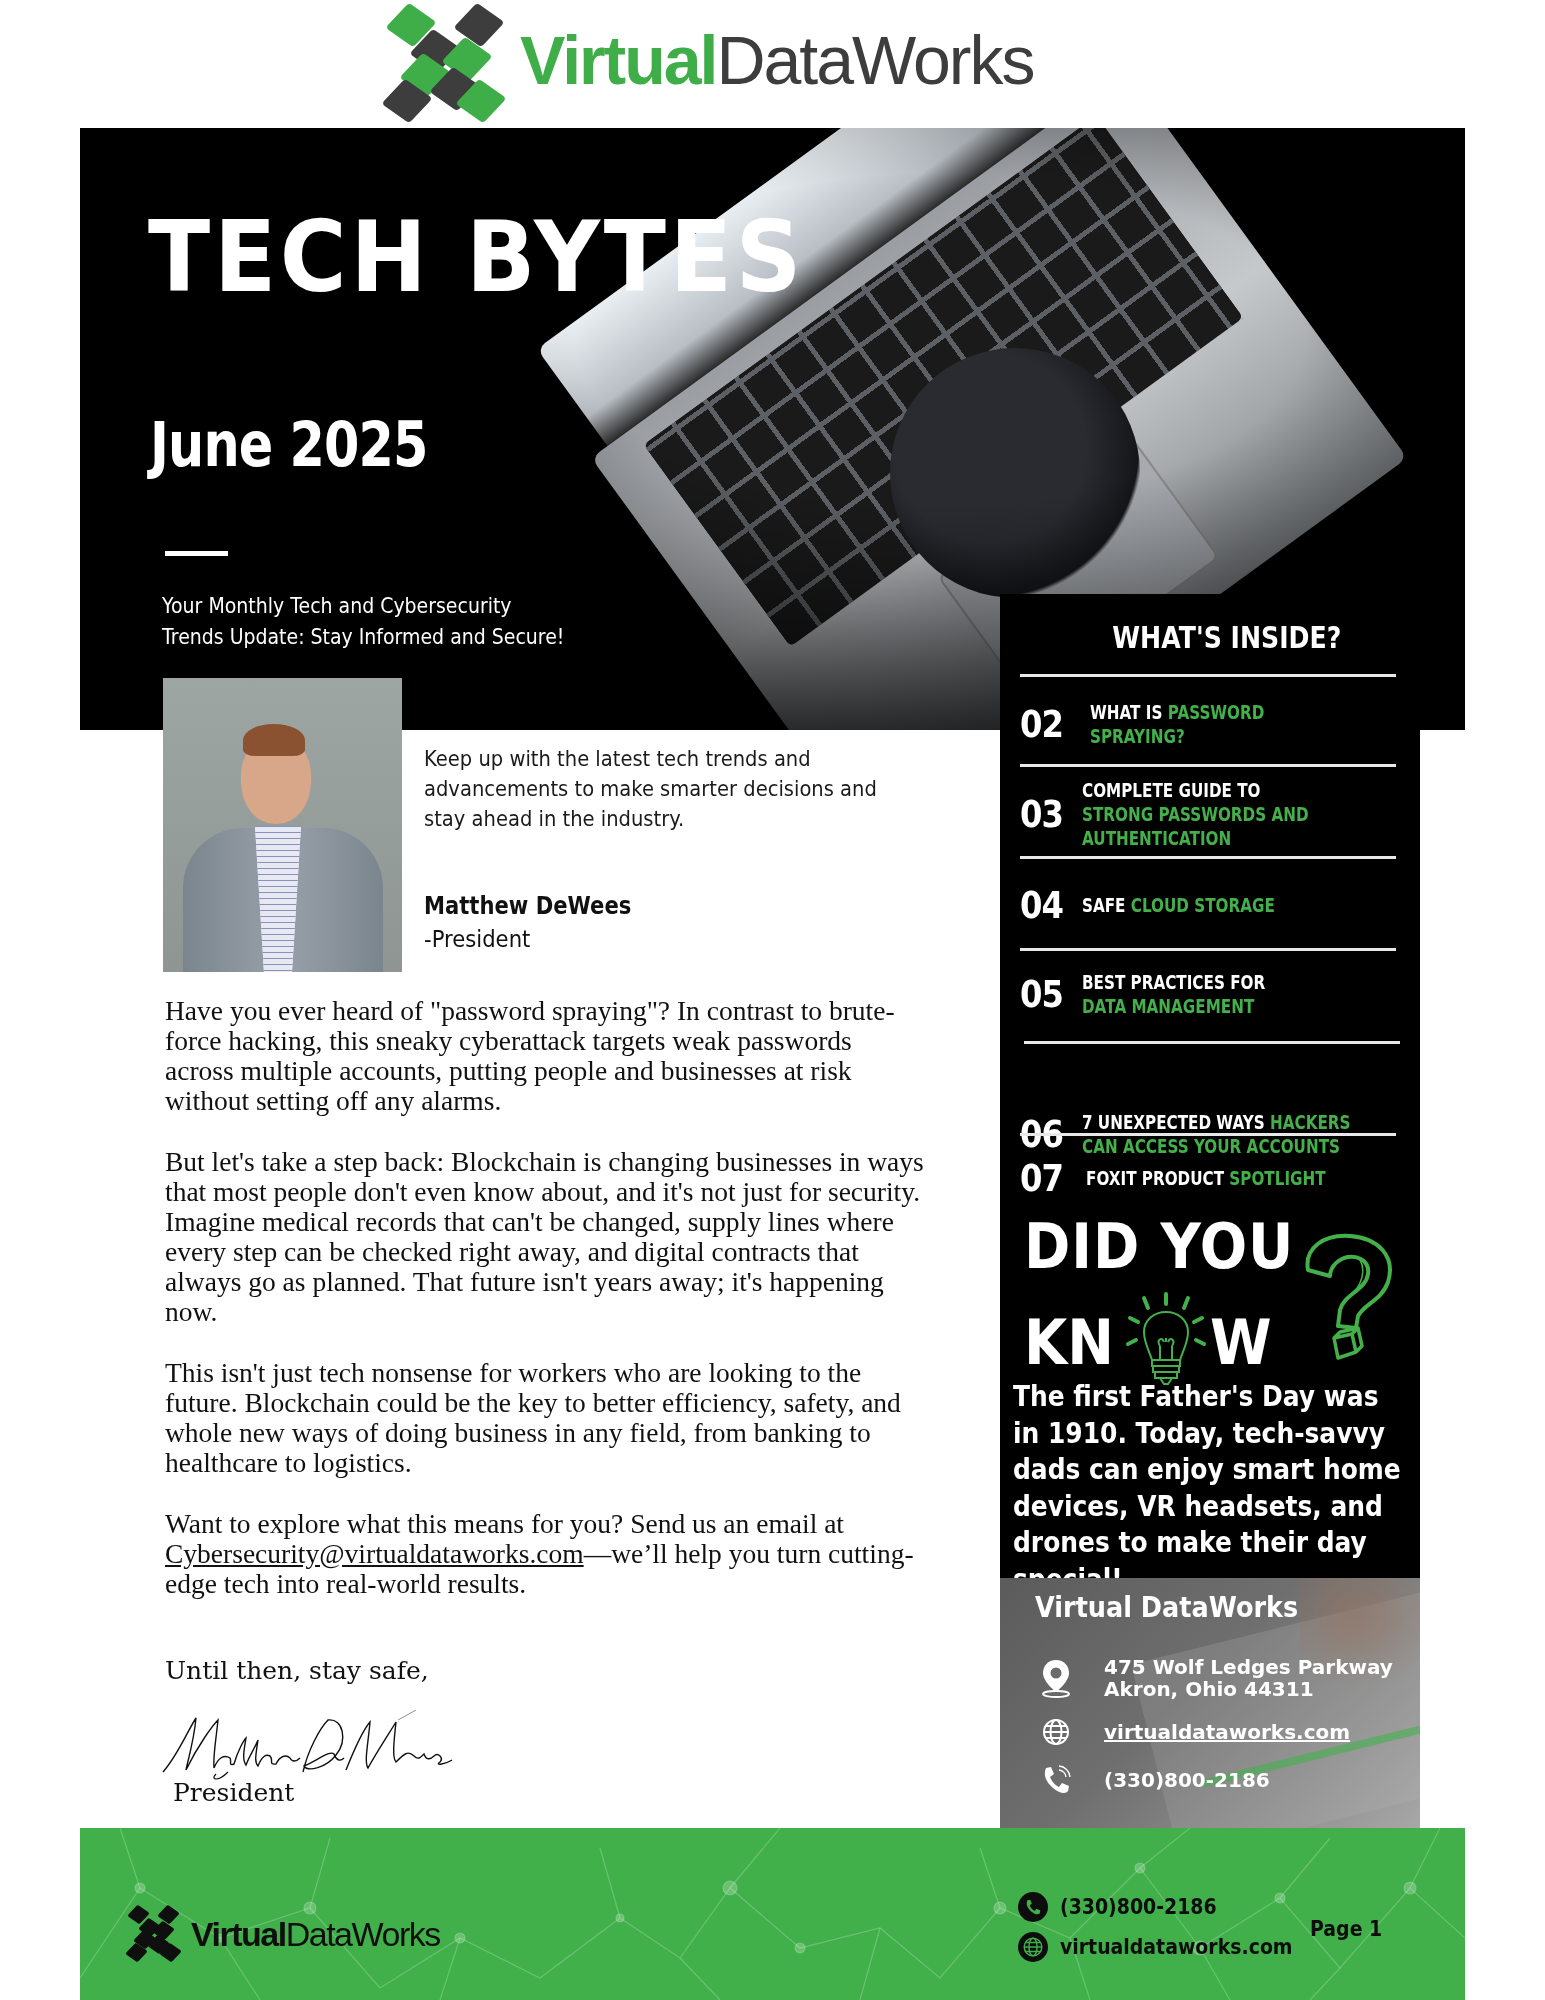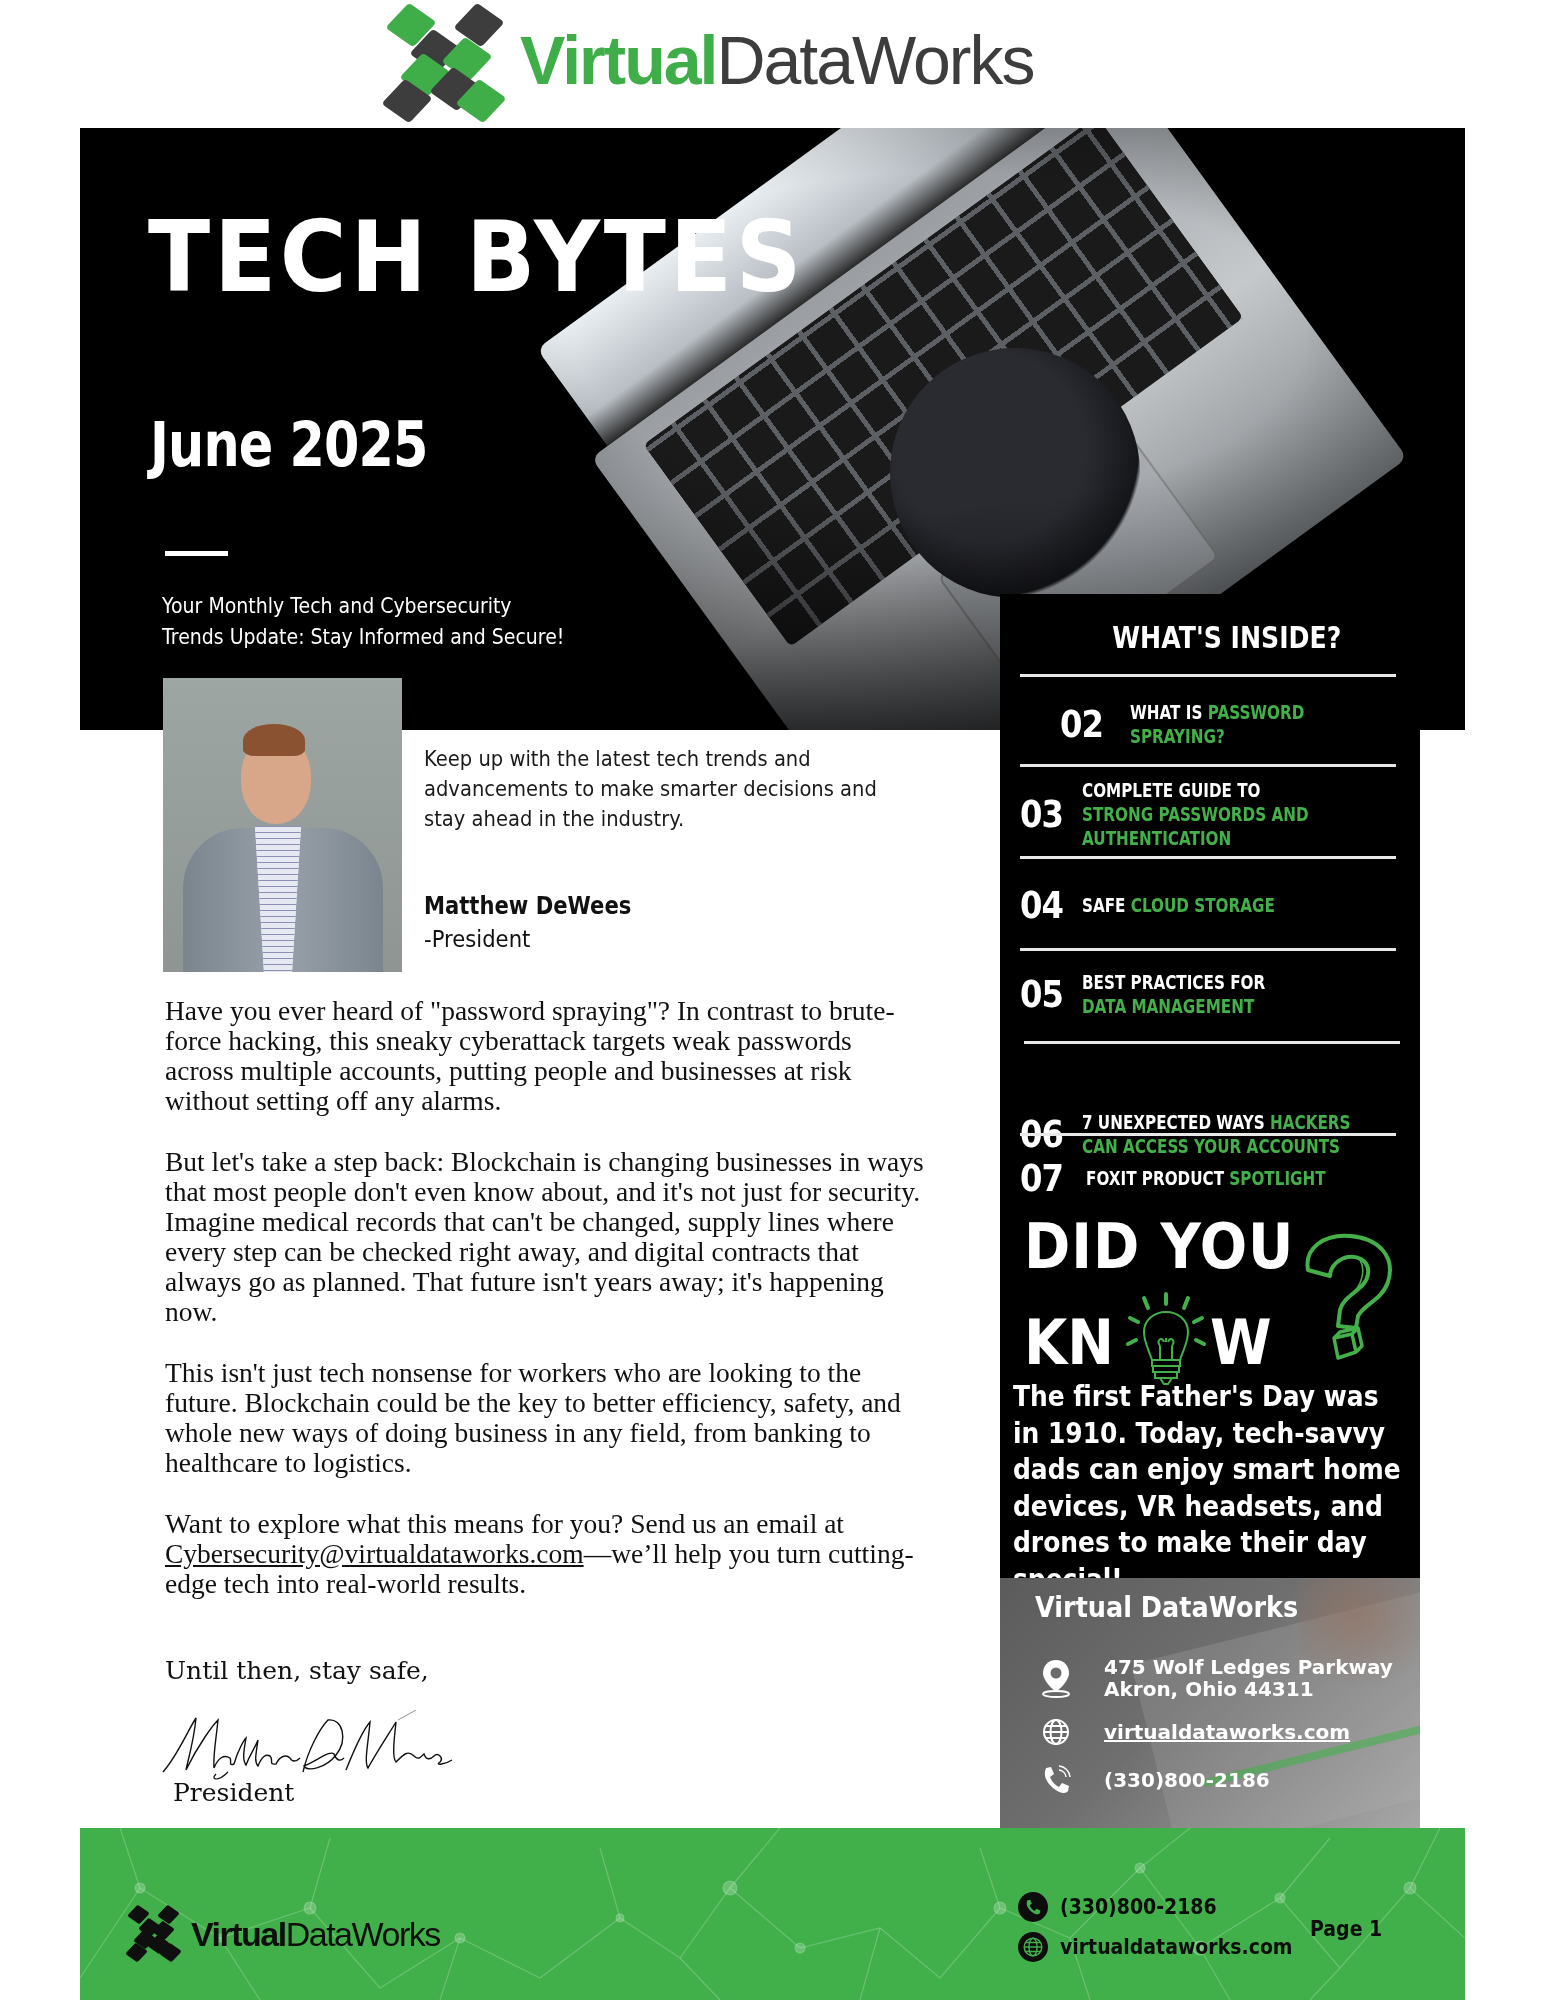--- a/index.html
+++ b/index.html
@@ -157,21 +157,21 @@
   <path d="M188 60 C196 40 205 20 212 12 C210 35 206 52 210 58 C220 40 232 22 238 12 C236 30 234 48 238 52 C246 44 250 40 256 46 C260 50 262 48 266 44 C268 50 272 50 276 46 C280 42 286 48 282 52 C276 56 288 54 294 50" fill="none" stroke="#111" stroke-width="1.4"></path>
   <path d="M240 10 L258 0" fill="none" stroke="#777" stroke-width="0.8"></path>
 </svg>
 <div id="sign-title" class="abs">President</div>
 
 <div id="sidebar-top-ext" class="abs"></div>
 <div id="sidebar" class="abs"></div>
 <div id="inside-title" class="abs">WHAT'S INSIDE?</div>
 
 <div class="toc-rule" style="top:674px;width:376px;"></div>
-<div class="toc-item" style="top:694px;height:60px;justify-content:center;">
+<div class="toc-item" style="top:694px;height:60px;">
   <div class="toc-num">02</div>
   <div class="toc-label" style="margin-left:8px;width:240px;"><span class="w">WHAT IS </span><span class="g">PASSWORD SPRAYING?</span></div>
 </div>
 <div class="toc-rule" style="top:764px;"></div>
 <div class="toc-item" style="top:772px;height:84px;">
   <div class="toc-num">03</div>
   <div class="toc-label" style="width:300px;"><span class="w">COMPLETE GUIDE TO </span><span class="g">STRONG PASSWORDS AND AUTHENTICATION</span></div>
 </div>
 <div class="toc-rule" style="top:856px;"></div>
 <div class="toc-item" style="top:873px;height:64px;">

